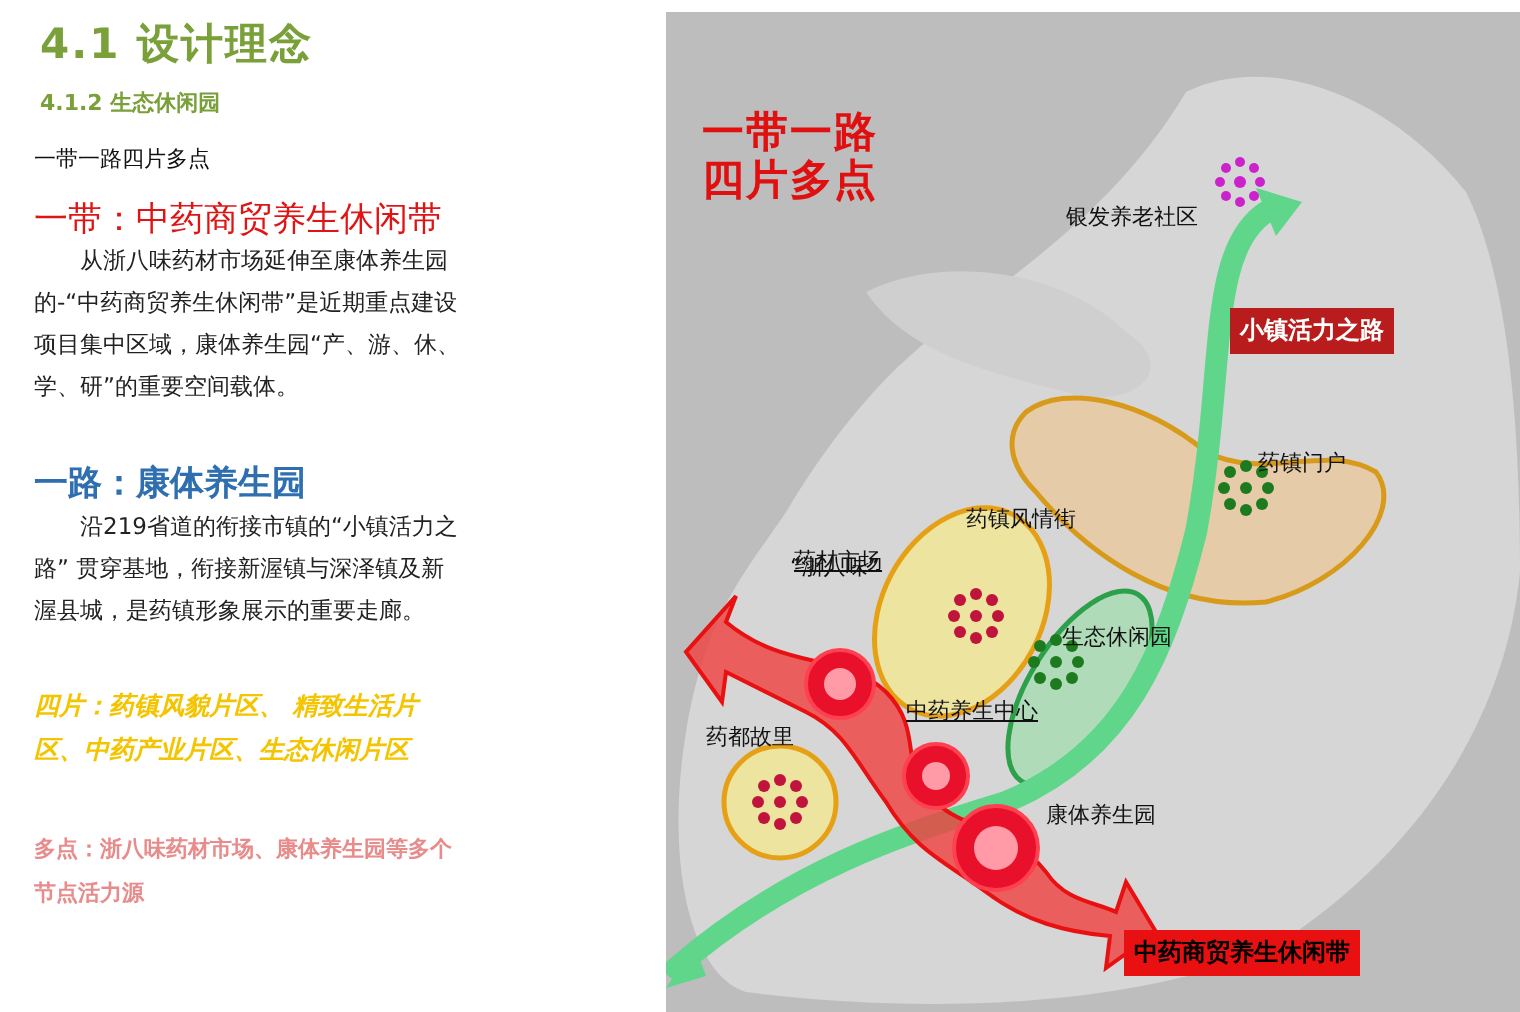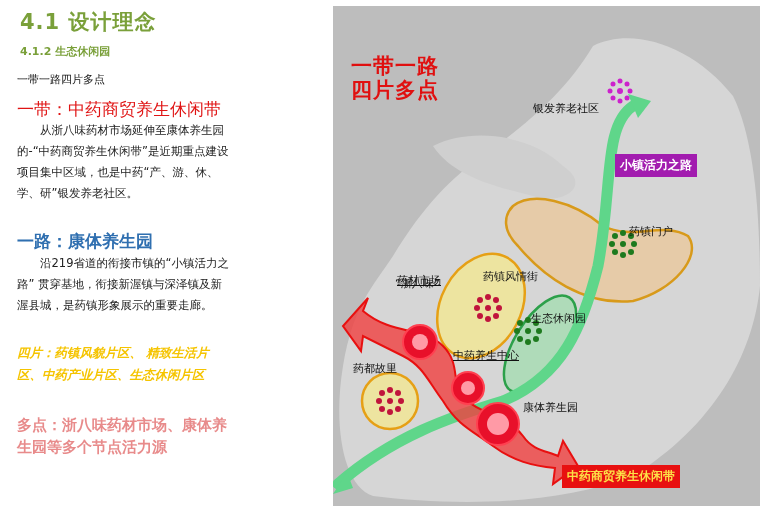--- a/index.html
+++ b/index.html
@@ -7,37 +7,37 @@
   .left{position:absolute;left:0;top:0;width:330px;height:506px;}
   .h1{position:absolute;left:20px;top:8px;font-size:21px;font-weight:bold;color:#7aa03a;letter-spacing:1px;}
   .h2{position:absolute;left:20px;top:44px;font-size:11px;color:#7aa03a;font-weight:bold;}
   .sub{position:absolute;left:17px;top:72px;font-size:11px;color:#111;}
   .band-title{position:absolute;left:17px;top:98px;font-size:17px;font-weight:normal;color:#e01414;}
   .para{position:absolute;left:17px;width:215px;font-size:11.5px;line-height:21px;color:#222;text-indent:2em;}
   .p1{top:120px;}
   .road-title{position:absolute;left:17px;top:230px;font-size:17px;font-weight:bold;color:#2f6fb0;}
   .p2{top:253px;}
   .pieces{position:absolute;left:17px;top:342px;width:215px;font-size:12.5px;line-height:22px;font-weight:bold;color:#f5c400;font-style:italic;}
-  .points{position:absolute;left:17px;top:414px;width:215px;font-size:15px;line-height:22px;font-weight:bold;color:#e88b8b;}
+  .points{position:absolute;left:17px;top:414px;width:215px;font-size:11px;line-height:22px;font-weight:bold;color:#e88b8b;}
   .map{position:absolute;left:333px;top:6px;width:461px;height:500px;background:#bdbdbd;}
   .map svg{position:absolute;left:0;top:0;}
   .mlabel{position:absolute;font-size:11px;color:#111;white-space:nowrap;}
   .big-title{position:absolute;left:18px;top:48px;font-size:21px;font-weight:bold;color:#e01010;line-height:24px;letter-spacing:1px;}
-  .road-tag{position:absolute;left:282px;top:148px;background:#a21caf;color:#fff;font-size:12px;font-weight:bold;padding:3px 5px;}
-  .band-tag{position:absolute;left:229px;top:459px;background:#e81010;color:#fde047;font-size:12px;font-weight:bold;padding:3px 5px;}
+  .road-tag{position:absolute;left:282px;top:148px;background:#b91c1c;color:#fff;font-size:12px;font-weight:bold;padding:3px 5px;}
+  .band-tag{position:absolute;left:229px;top:459px;background:#e81010;color:#000000;font-size:12px;font-weight:bold;padding:3px 5px;}
 </style>
 </head>
 <body>
 
 <div class="left">
   <div class="h1">4.1 设计理念</div>
   <div class="h2">4.1.2 生态休闲园</div>
   <div class="sub">一带一路四片多点</div>
   <div class="band-title">一带：中药商贸养生休闲带</div>
-  <div class="para p1">从浙八味药材市场延伸至康体养生园的-“中药商贸养生休闲带”是近期重点建设项目集中区域，也是中药“产、游、休、学、研”银发养老社区。</div>
+  <div class="para p1">从浙八味药材市场延伸至康体养生园的-“中药商贸养生休闲带”是近期重点建设项目集中区域，康体养生园“产、游、休、学、研”的重要空间载体。</div>
   <div class="road-title">一路：康体养生园</div>
   <div class="para p2">沿219省道的衔接市镇的“小镇活力之路” 贯穿基地，衔接新渥镇与深泽镇及新渥县城，是药镇形象展示的重要走廊。</div>
   <div class="pieces">四片：药镇风貌片区、 精致生活片区、中药产业片区、生态休闲片区</div>
   <div class="points">多点：浙八味药材市场、康体养生园等多个节点活力源</div>
 </div>
 
 <div class="map">
   <svg width="427" height="500" viewBox="0 0 427 500">
 
     <path d="M60 250 C90 200,120 170,150 150 C190 120,230 90,260 40 C300 20,360 40,400 90 C420 130,427 200,427 280 C420 350,380 420,300 470 C220 500,120 500,40 490 C10 480,0 420,10 360 C20 300,40 280,60 250 Z" fill="#d6d6d6"></path>
@@ -120,21 +120,21 @@
     </g>
   </svg>
 
   <div class="big-title">
     <div>一带一路</div>
     <div>四片多点</div>
   </div>
   <div class="mlabel" style="left:200px;top:56px;margin-top:39px;">银发养老社区</div>
   <div class="road-tag">小镇活力之路</div>
   <div class="mlabel" style="left:296px;top:218px;">药镇门户</div>
-  <div class="mlabel" style="left:150px;top:263px;">药镇风情街</div>
+  <div class="mlabel" style="left:150px;top:246px;">药镇风情街</div>
   <div class="mlabel" style="left:62px;top:270px;">“浙八味”</div>
   <div class="mlabel" style="left:64px;top:267px;text-decoration:underline;">药材市场</div>
   <div class="mlabel" style="left:198px;top:305px;">生态休闲园</div>
   <div class="mlabel" style="left:120px;top:342px;text-decoration:underline;">中药养生中心</div>
   <div class="mlabel" style="left:20px;top:355px;">药都故里</div>
   <div class="mlabel" style="left:190px;top:394px;">康体养生园</div>
   <div class="band-tag">中药商贸养生休闲带</div>
 </div>
 
 </body></html>

